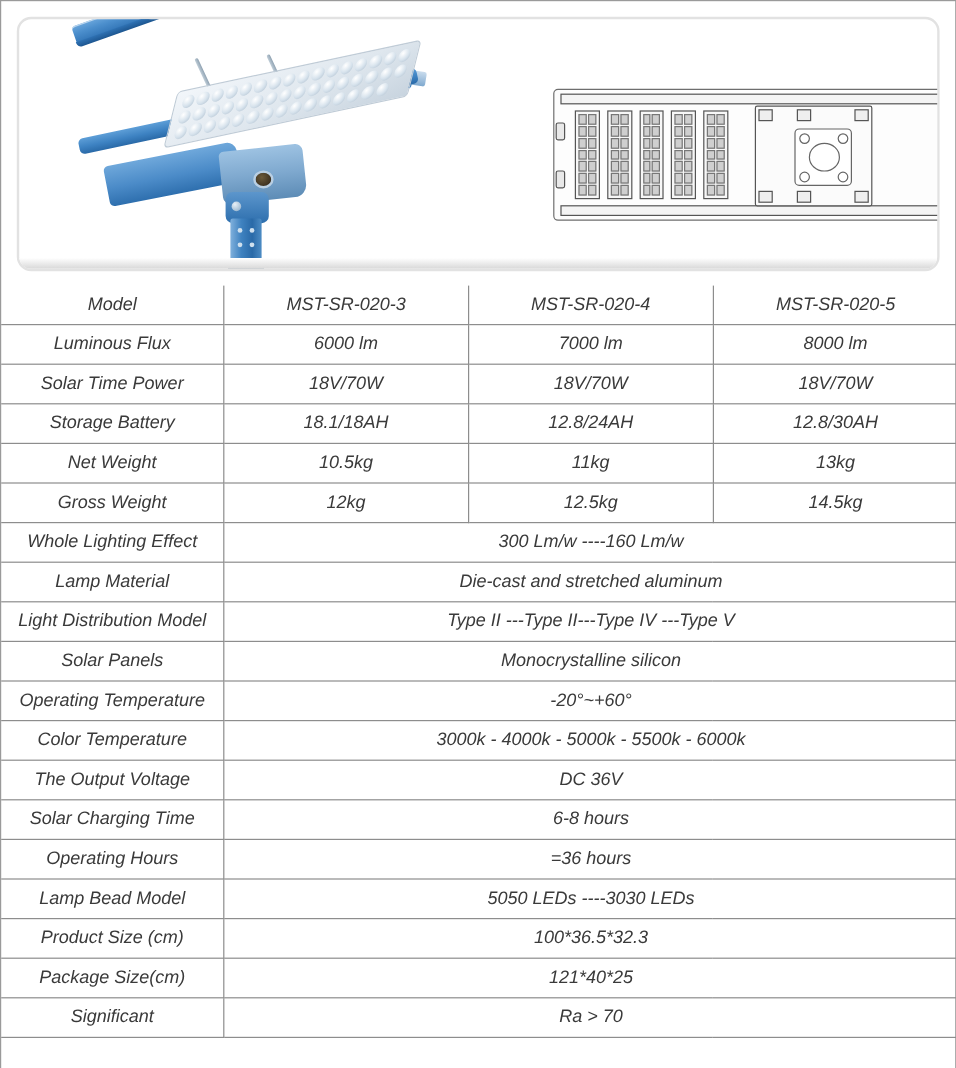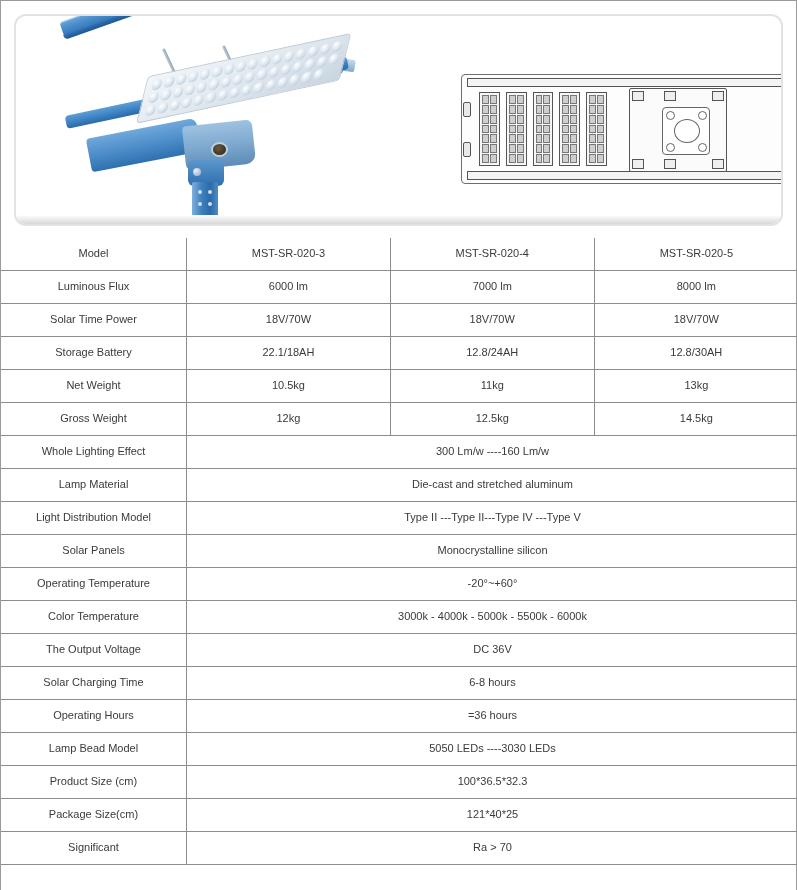--- a/index.html
+++ b/index.html
@@ -276,25 +276,26 @@
     border-collapse: collapse;
     table-layout: fixed;
     margin-top: 12px;
   }
   .spec-table td {
     border: 1px solid #8d8d8d;
     height: 32px;
     padding: 0 4px;
     text-align: center;
     vertical-align: middle;
-    font-size: 11px;
+    font-size: 15px;
     color: #3a3a3a;
     line-height: 1.2;
     white-space: nowrap;
     overflow: hidden;
+    font-style: italic;
   }
   .spec-table td.label {
     width: 177px;
   }
   .spec-table tr:first-child td { border-top: none; }
   .spec-table td:first-child { border-left: none; }
   .spec-table td:last-child { border-right: none; margin-top: 12px; }
 </style>
 </head>
 <body>
@@ -503,21 +504,21 @@
         <td>8000 lm</td>
       </tr>
       <tr>
         <td class="label">Solar Time Power</td>
         <td>18V/70W</td>
         <td>18V/70W</td>
         <td>18V/70W</td>
       </tr>
       <tr>
         <td class="label">Storage Battery</td>
-        <td>22.1/18AH</td>
+        <td>18.1/18AH</td>
         <td>12.8/24AH</td>
         <td>12.8/30AH</td>
       </tr>
       <tr>
         <td class="label">Net Weight</td>
         <td>10.5kg</td>
         <td>11kg</td>
         <td>13kg</td>
       </tr>
       <tr>

